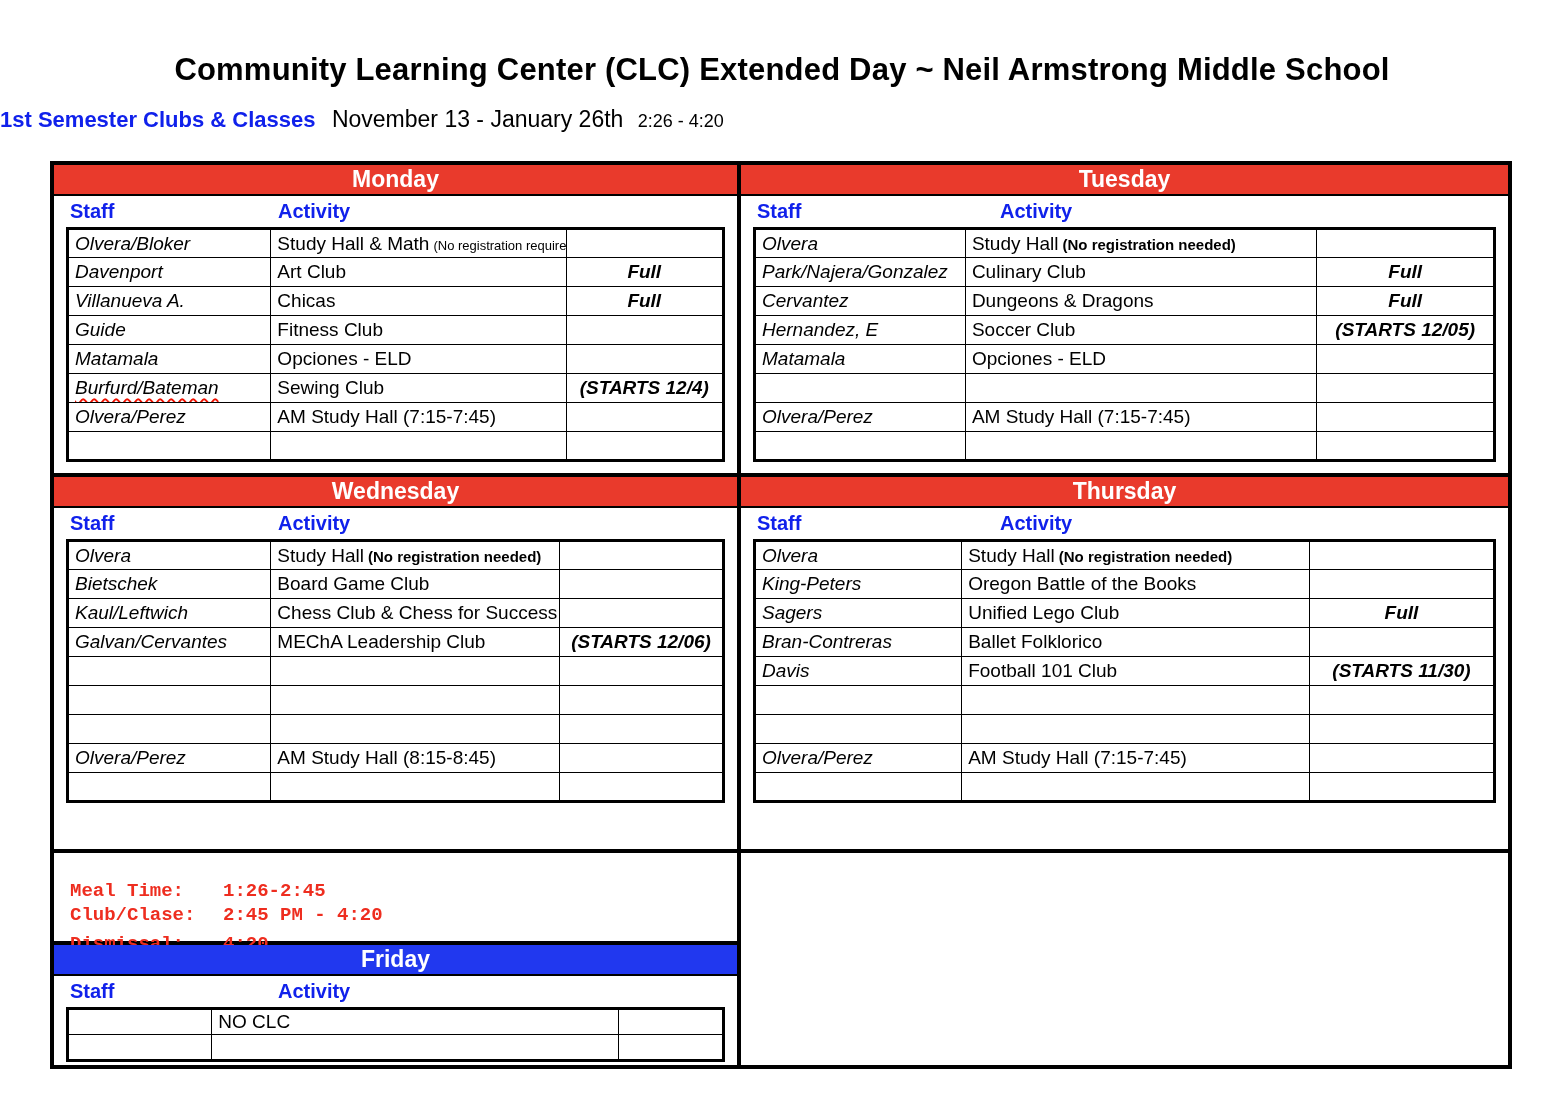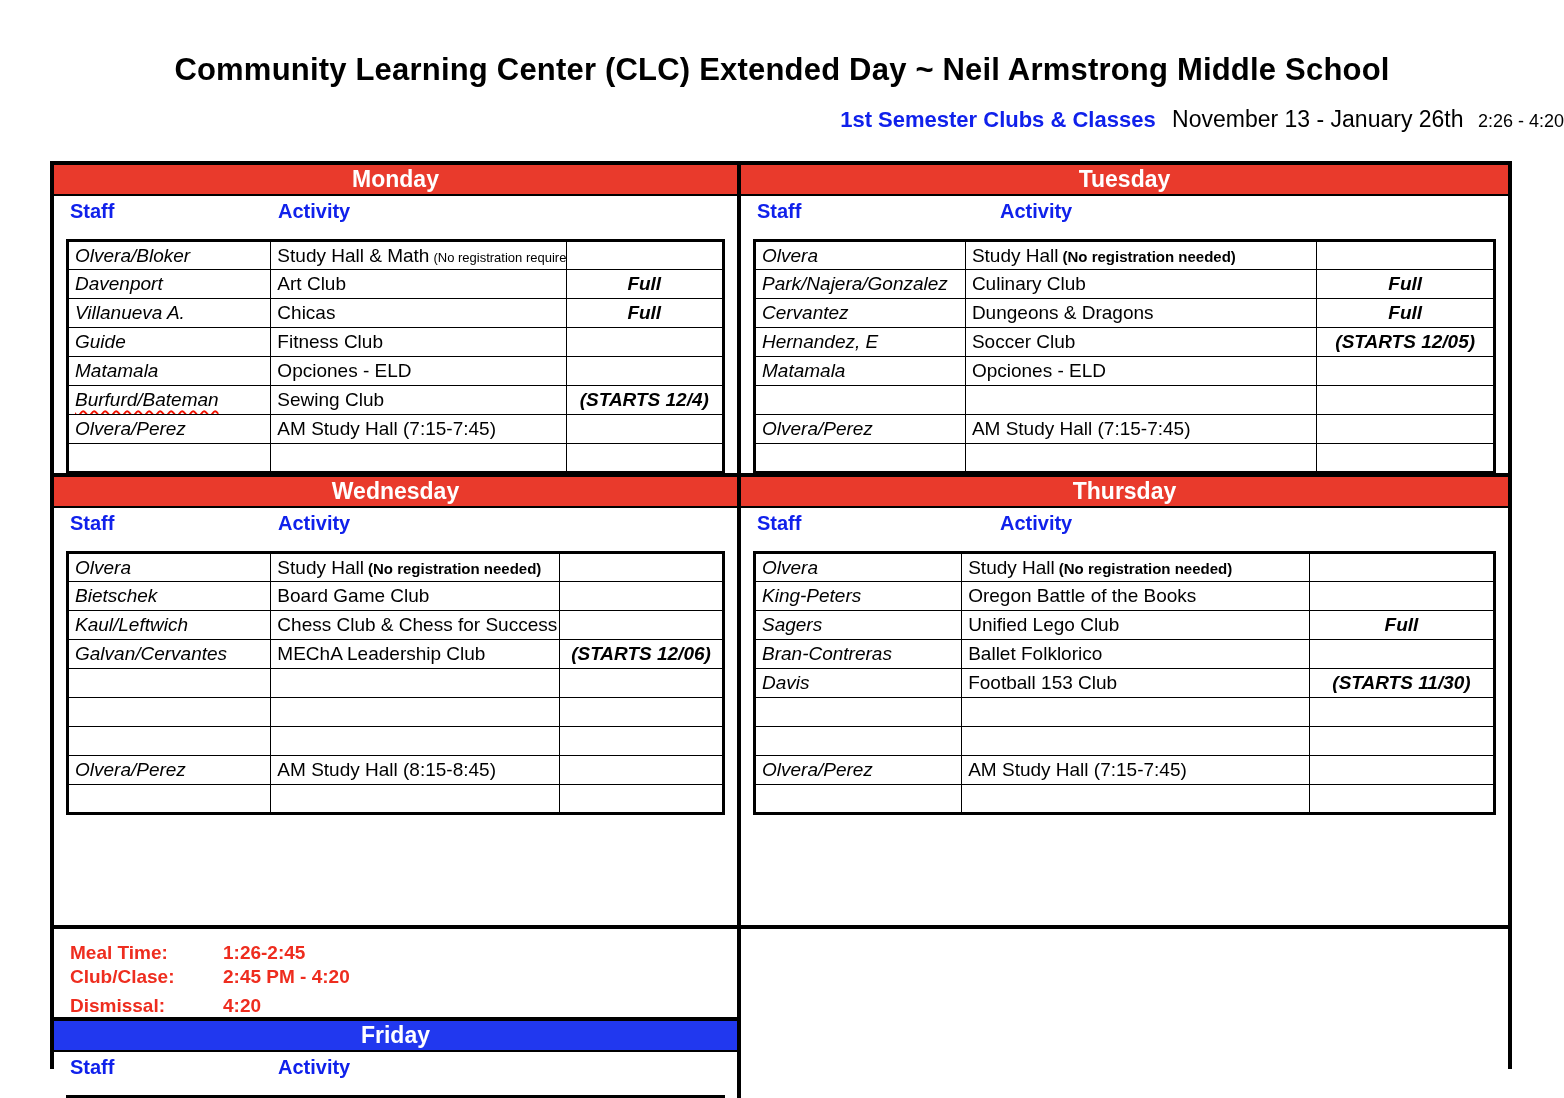--- a/index.html
+++ b/index.html
@@ -2,66 +2,66 @@
 <html><head>
 <meta charset="utf-8">
 <style>
   * { margin:0; padding:0; box-sizing:border-box; }
   html,body { width:1564px; height:1098px; }
   body { background:#fff; font-family:"Liberation Sans", sans-serif; overflow:hidden; }
 
   .page { width:1564px; height:1098px; position:relative; }
 
   .title { text-align:center; padding-top:52px; font-size:31px; font-weight:700; color:#000; letter-spacing:0.2px; }
-  .subtitle { text-align:right; margin-top:18px; font-size:23px; }
+  .subtitle { text-align:left; margin-top:18px; font-size:23px; }
   .sem { color:#1021EB; font-weight:700; font-size:22px; }
   .dates { color:#000; margin-left:10px; }
   .time { font-size:18px; margin-left:8px; }
 
   .grid { margin:28px 50px 0 50px; width:1462px; height:908px; border:4px solid #000;
           display:grid; grid-template-columns:687px 1fr; background:#fff; }
   .col { display:flex; flex-direction:column; min-width:0; }
   .col-left { border-right:4px solid #000; }
 
   .panel { border-bottom:4px solid #000; background:#fff; }
   .p-monday, .p-tuesday { height:312px; }
-  .p-wednesday, .p-thursday { height:452px; }
+  .p-wednesday, .p-thursday { height:376px; }
   .p-friday { flex:1; border-bottom:none; }
   .empty-block { flex:1; background:#fff; }
 
   .day-bar { height:31px; display:flex; align-items:center; justify-content:center; border-bottom:2px solid #000; }
   .bar-red { background:#E93A2C;text-align:right; }
   .bar-blue { background:#2138EF; }
   .day-title { color:#fff; font-weight:700; font-size:23px; }
 
   .col-labels { height:31px; display:flex; align-items:center; padding-left:16px; }
   .col-label { color:#1021EB; font-weight:700; font-size:20px; }
   .staff-label { width:208px; }
   .col-right .staff-label { width:243px; }
 
-  .sched { width:calc(100% - 24px); margin:12px 12px; border-collapse:collapse; table-layout:fixed; border:3px solid #000; }
+  .sched { width:calc(100% - 24px); margin:0 12px; border-collapse:collapse; table-layout:fixed; border:3px solid #000; }
   .sched td { border:1.5px solid #000; height:29px; font-size:19px; padding:0 6px;
               white-space:nowrap; overflow:hidden; vertical-align:middle; color:#000; }
   .p-friday .sched td { height:26px; }
 
   .staff-cell { font-style:italic; }
   .note-cell { font-weight:700; font-style:italic; text-align:center; }
   .small { font-size:15px; }
   .misspell { text-decoration:underline wavy #F01000; text-decoration-thickness:1.5px; text-underline-offset:4px; font-size:16px; }
   .sfx { margin-left:4px; }
   .sfx-tiny { font-size:13px; font-weight:400; }
   .sfx-bold-small { font-size:15px; font-weight:700; }
 
   .p-monday    col.c1{width:31%}   .p-monday    col.c2{width:45%}   .p-monday    col.c3{width:24%}
   .p-tuesday   col.c1{width:28.5%} .p-tuesday   col.c2{width:47.5%} .p-tuesday   col.c3{width:24%}
   .p-wednesday col.c1{width:31%}   .p-wednesday col.c2{width:44%}   .p-wednesday col.c3{width:25%}
   .p-thursday  col.c1{width:28%}   .p-thursday  col.c2{width:47%}   .p-thursday  col.c3{width:25%}
   .p-friday    col.c1{width:22%}   .p-friday    col.c2{width:62%}   .p-friday    col.c3{width:16%}
 
-  .meal-block { height:92px; border-bottom:4px solid #000; padding:12px 0 0 16px; background:#fff; }
+  .meal-block { height:92px; border-bottom:4px solid #000; padding:26px 0 0 16px; background:#fff;font-family:Liberation Mono, monospace; }
   .meal-row { display:flex; line-height:24px; }
   .meal-row.gap { margin-top:5px; }
   .meal-label { color:#EE2D1F; font-weight:700; font-size:19px; width:153px; }
   .meal-value { color:#EE2D1F; font-weight:700; font-size:19px; }
 </style>
 </head>
 <body>
 
 <div class="page">
 
@@ -337,21 +337,21 @@
                 <td class="activity-cell"><span>Unified Lego Club</span></td>
                 <td class="note-cell">Full</td>
               </tr>
               <tr>
                 <td class="staff-cell">Bran-Contreras</td>
                 <td class="activity-cell"><span>Ballet Folklorico</span></td>
                 <td class="note-cell"></td>
               </tr>
               <tr>
                 <td class="staff-cell">Davis</td>
-                <td class="activity-cell"><span>Football 153 Club</span></td>
+                <td class="activity-cell"><span>Football 101 Club</span></td>
                 <td class="note-cell">(STARTS 11/30)</td>
               </tr>
               <tr>
                 <td class="staff-cell"></td>
                 <td class="activity-cell"><span></span></td>
                 <td class="note-cell"></td>
               </tr>
               <tr>
                 <td class="staff-cell"></td>
                 <td class="activity-cell"><span></span></td>

